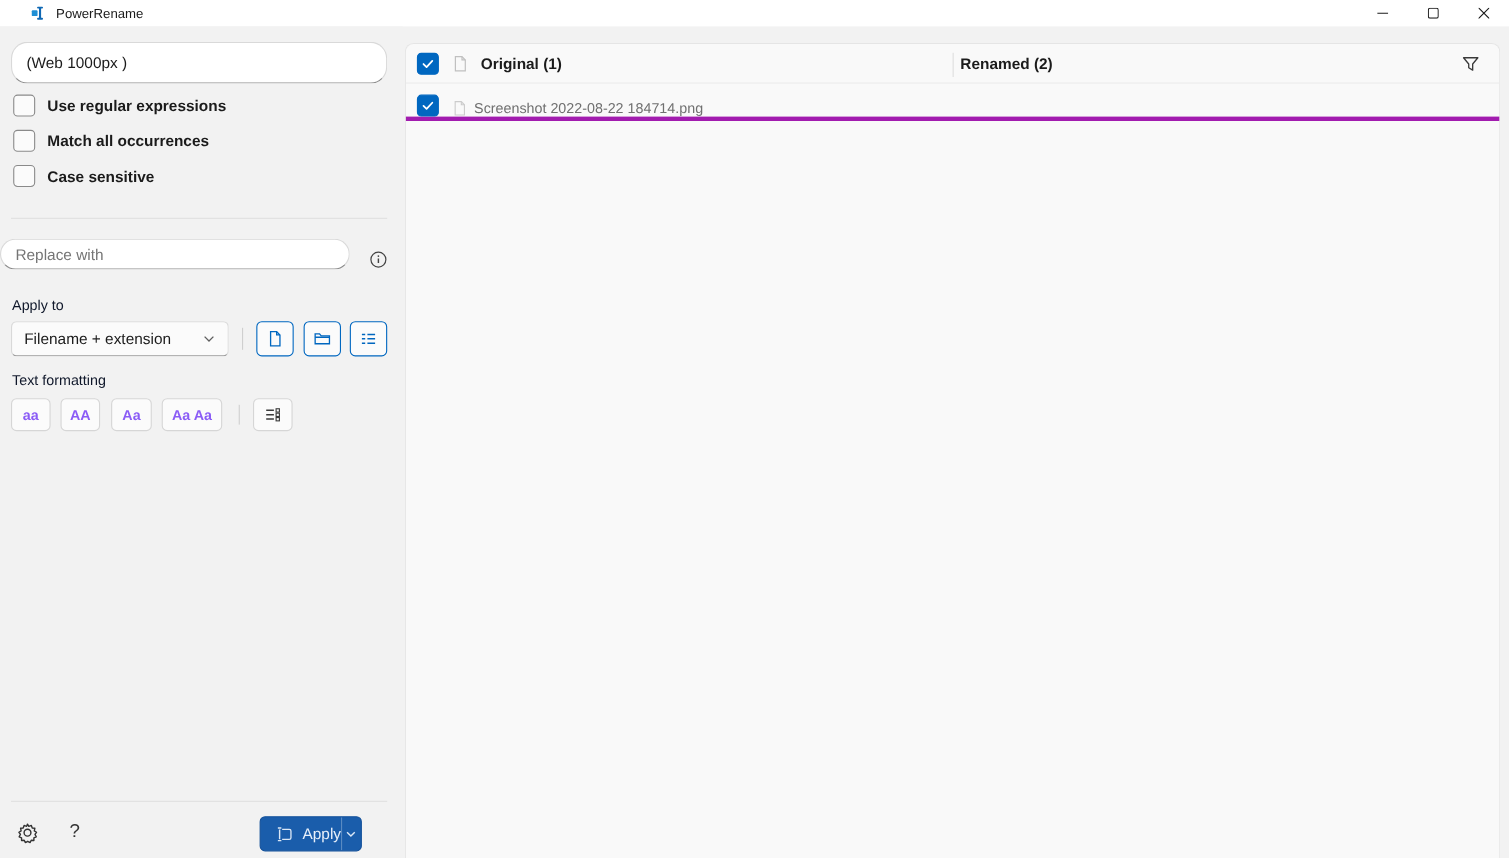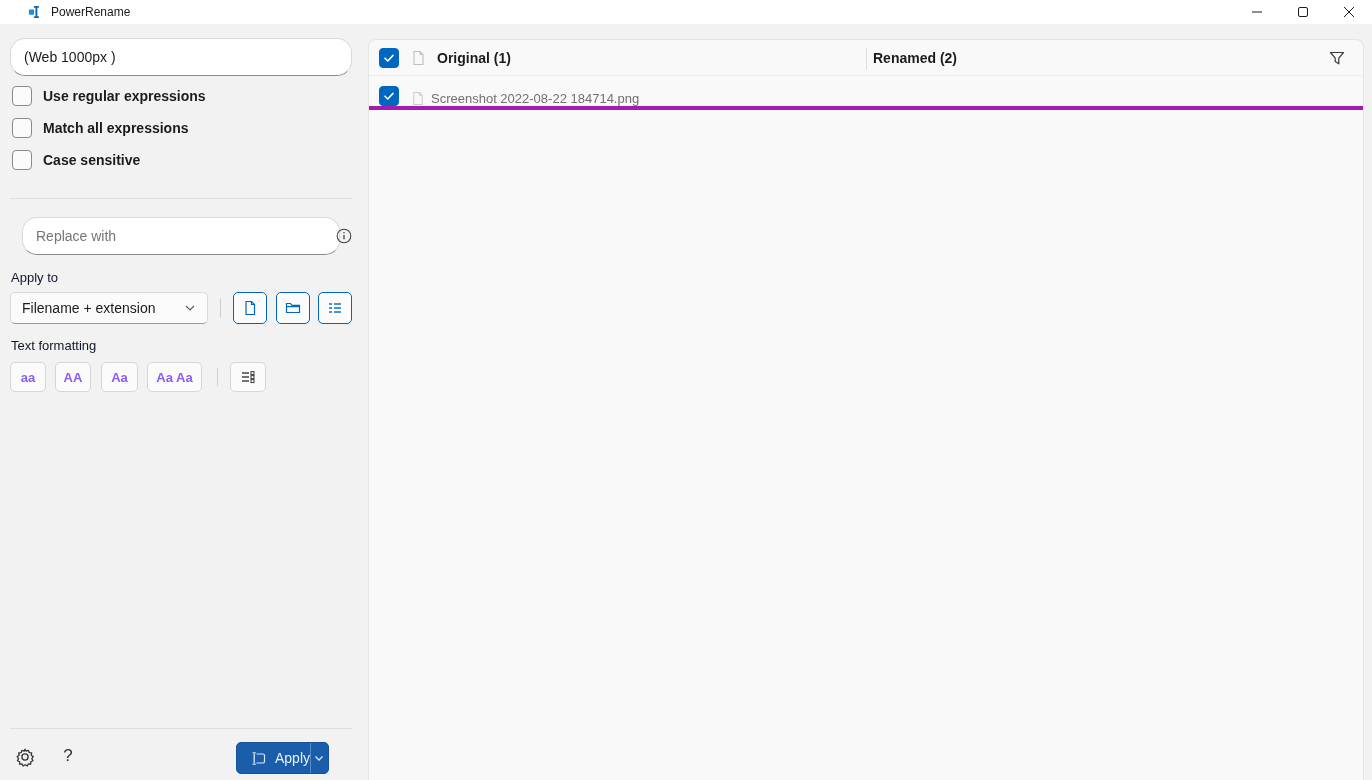--- a/index.html
+++ b/index.html
@@ -22,21 +22,21 @@
     font-family:"Liberation Sans","DejaVu Sans",sans-serif;
   }
   .textbox::placeholder{color:#757575;}
   #search-box{position:absolute;left:10px;top:14px;width:342px;height:38px;}
   .chk-group{position:absolute;left:12px;top:62px;display:flex;flex-direction:column;gap:12px;}
   .chk-row{display:flex;align-items:center;height:20px;cursor:default;font-weight:bold;}
   .chk{width:20px;height:20px;border:1px solid #8a8a8a;border-radius:4px;background:#fbfbfb;flex:none;}
   .chk-label{margin-left:11px;font-size:14px;}
   .h-divider{position:absolute;left:10px;right:14px;height:1px;background:#e0e0e0;}
   #divider-1{top:174px;}
-  #replace-box{position:absolute;left:22px;top:193px;width:318px;height:38px;}
+  #replace-box{position:absolute;left:0;top:193px;width:318px;height:28px;}
   .info-icon{position:absolute;left:336px;top:204px;width:16px;height:16px;color:#444;}
   .section-label{position:absolute;left:11px;font-size:13px;color:#0f172a;}
   #apply-to-label{top:246px;}
   .dropdown{
     position:absolute;left:10px;top:268px;width:198px;height:32px;background:#fbfbfb;
     border:1px solid #d9d9d9;border-bottom-color:#9b9b9b;border-radius:5px;
     display:flex;align-items:center;padding:0 11px;cursor:default;
   }
   .dropdown .dd-text{font-size:14px;}
   .dropdown .dd-chevron{margin-left:auto;color:#5f5f5f;}
@@ -121,21 +121,21 @@
 
   <input id="search-box" class="textbox" value="(Web 1000px )" style="">
 
   <div class="chk-group">
     <div class="chk-row">
       <span class="chk"></span>
       <span class="chk-label">Use regular expressions</span>
     </div>
     <div class="chk-row">
       <span class="chk"></span>
-      <span class="chk-label">Match all expressions</span>
+      <span class="chk-label">Match all occurrences</span>
     </div>
     <div class="chk-row">
       <span class="chk"></span>
       <span class="chk-label">Case sensitive</span>
     </div>
   </div>
 
   <div class="h-divider" id="divider-1"></div>
 
   <input id="replace-box" class="textbox" placeholder="Replace with" style="">

